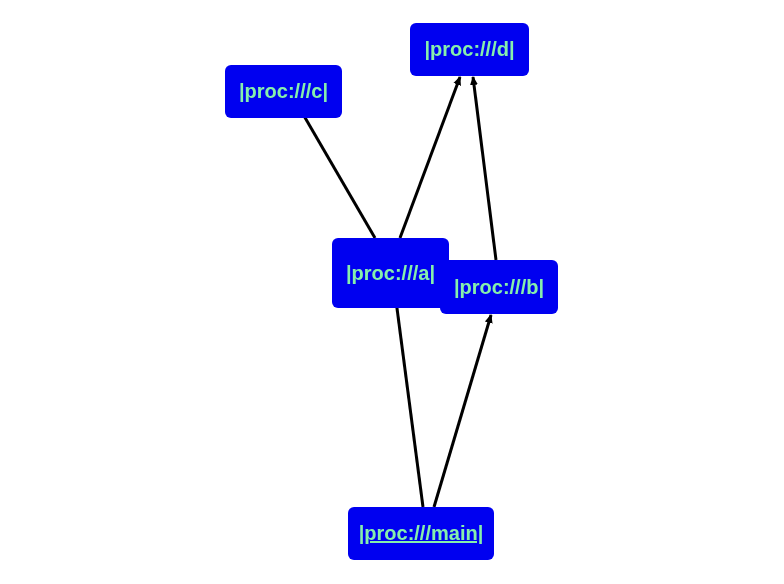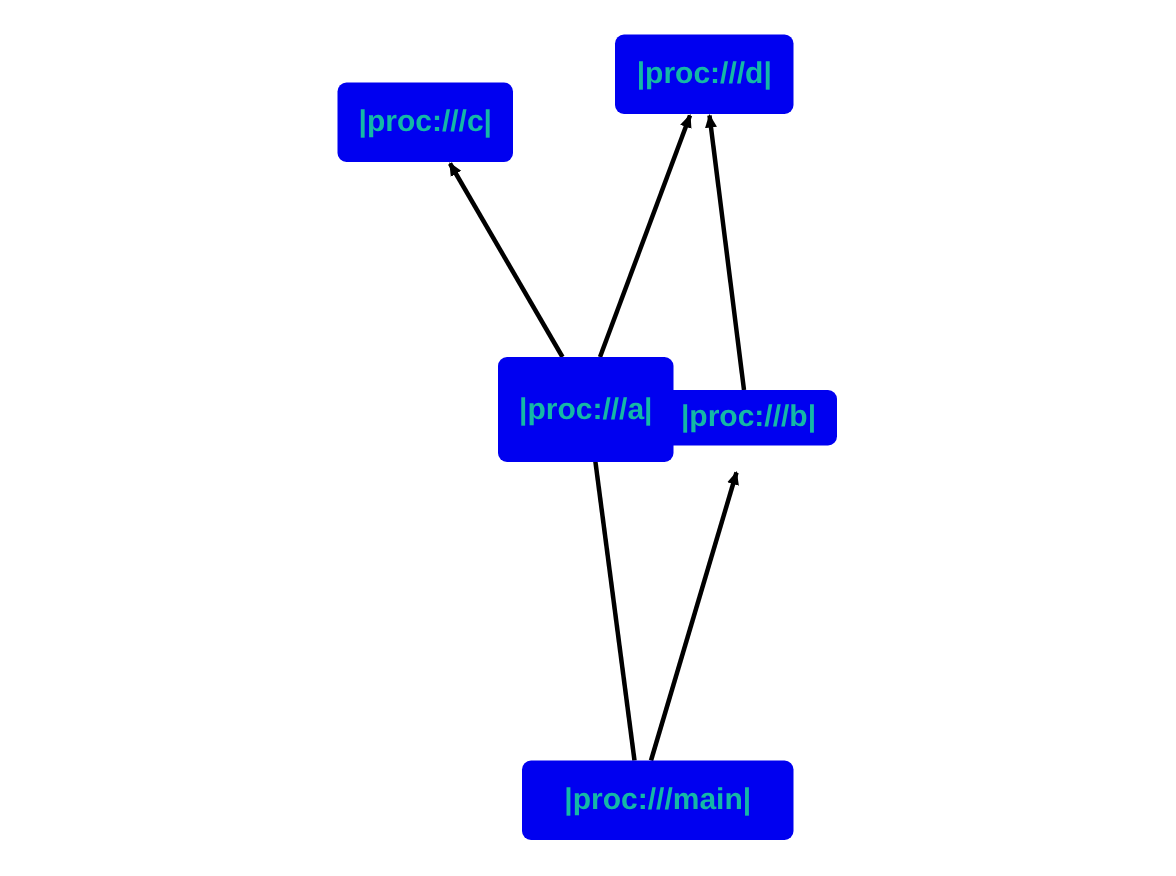--- a/index.html
+++ b/index.html
@@ -1,46 +1,46 @@
 <!DOCTYPE html>
 <html><head>
 <meta charset="utf-8">
 <style>
   html, body { margin:0; padding:0; background:#ffffff; }
   body { width:784px; height:584px; position:relative; overflow:hidden; font-family:"Liberation Sans", sans-serif; }
   svg.edges { position:absolute; left:0; top:0; width:784px; height:584px; }
   .node {
-    position:absolute; background:#0000f0; color:#14b8a6; border-radius:6px;
+    position:absolute; background:#0000f0; color:#86efac; border-radius:6px;
     font-weight:bold; font-size:20px; display:flex; align-items:center; justify-content:center;
     box-sizing:border-box; white-space:nowrap;
   }
 </style>
 </head>
 <body>
 
 <svg class="edges" viewBox="0 0 784 584">
   <defs>
     <marker id="arrow" markerWidth="10" markerHeight="10" refX="8" refY="5" orient="auto" markerUnits="userSpaceOnUse">
       <path d="M0,1 L9,5 L0,9 z" fill="#000"></path>
     </marker>
   </defs>
   <line x1="423" y1="507" x2="395" y2="293" stroke="#000" stroke-width="3" marker-end="url(#arrow)"></line>
   <line x1="434" y1="507" x2="491" y2="315" stroke="#000" stroke-width="3" marker-end="url(#arrow)"></line>
   <line x1="375" y1="238" x2="300" y2="109" stroke="#000" stroke-width="3" marker-end="url(#arrow)"></line>
   <line x1="400" y1="238" x2="460" y2="77" stroke="#000" stroke-width="3" marker-end="url(#arrow)"></line>
   <line x1="496" y1="260" x2="473" y2="77" stroke="#000" stroke-width="3" marker-end="url(#arrow)"></line>
 </svg>
 
-<div class="node" style="left:225px;top:55px;width:117px;height:53px;">
+<div class="node" style="left:225px;top:65px;width:117px;height:53px;">
   <span>|proc:///c|</span>
 </div>
 <div class="node" style="left:410px;top:23px;width:119px;height:53px;">
   <span>|proc:///d|</span>
 </div>
 <div class="node" style="left:332px;top:238px;width:117px;height:70px;">
   <span>|proc:///a|</span>
 </div>
-<div class="node" style="left:440px;top:260px;width:118px;height:37px;">
+<div class="node" style="left:440px;top:260px;width:118px;height:54px;">
   <span>|proc:///b|</span>
 </div>
-<div class="node" style="left:348px;top:507px;width:181px;height:53px;">
+<div class="node" style="left:348px;top:507px;width:146px;height:53px;text-decoration:underline;">
   <span>|proc:///main|</span>
 </div>
 
 </body></html>

